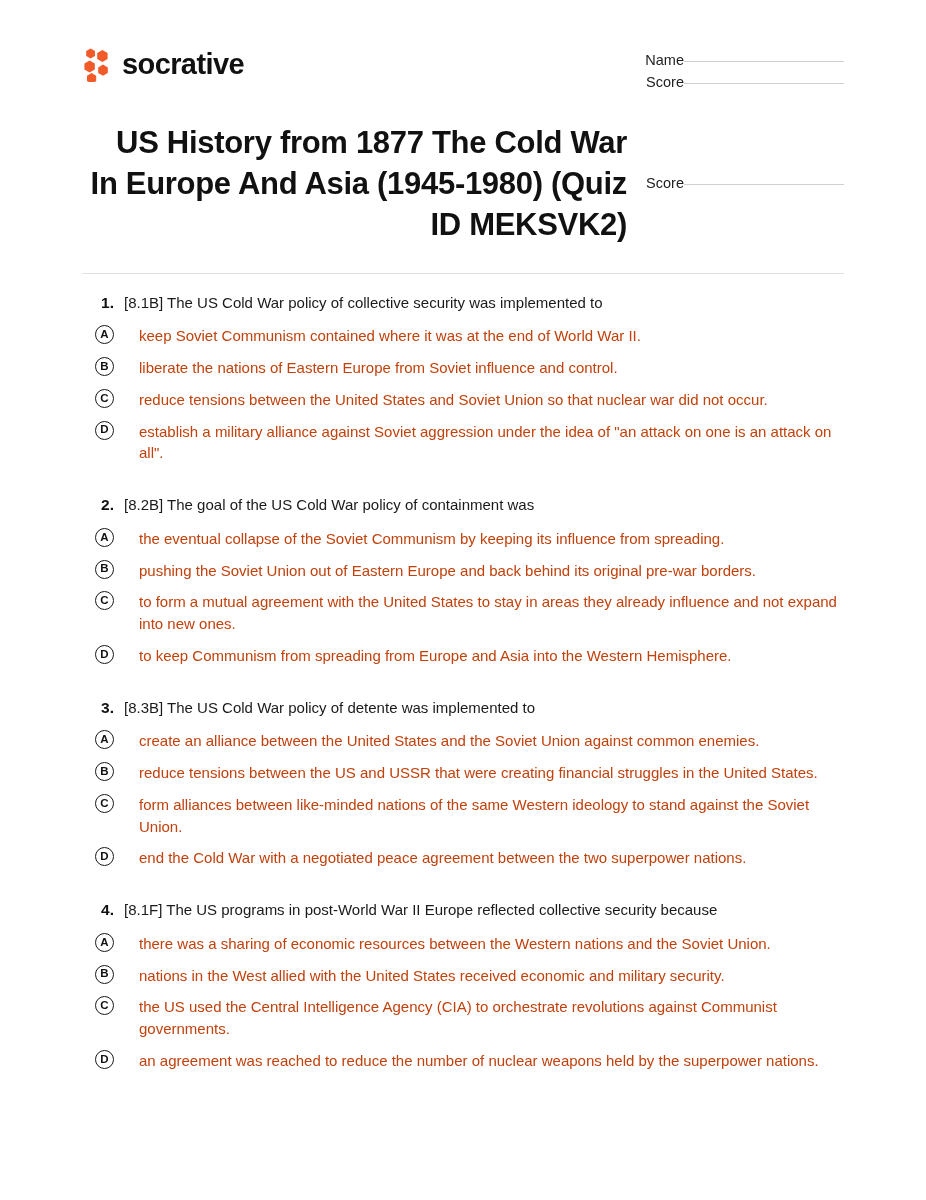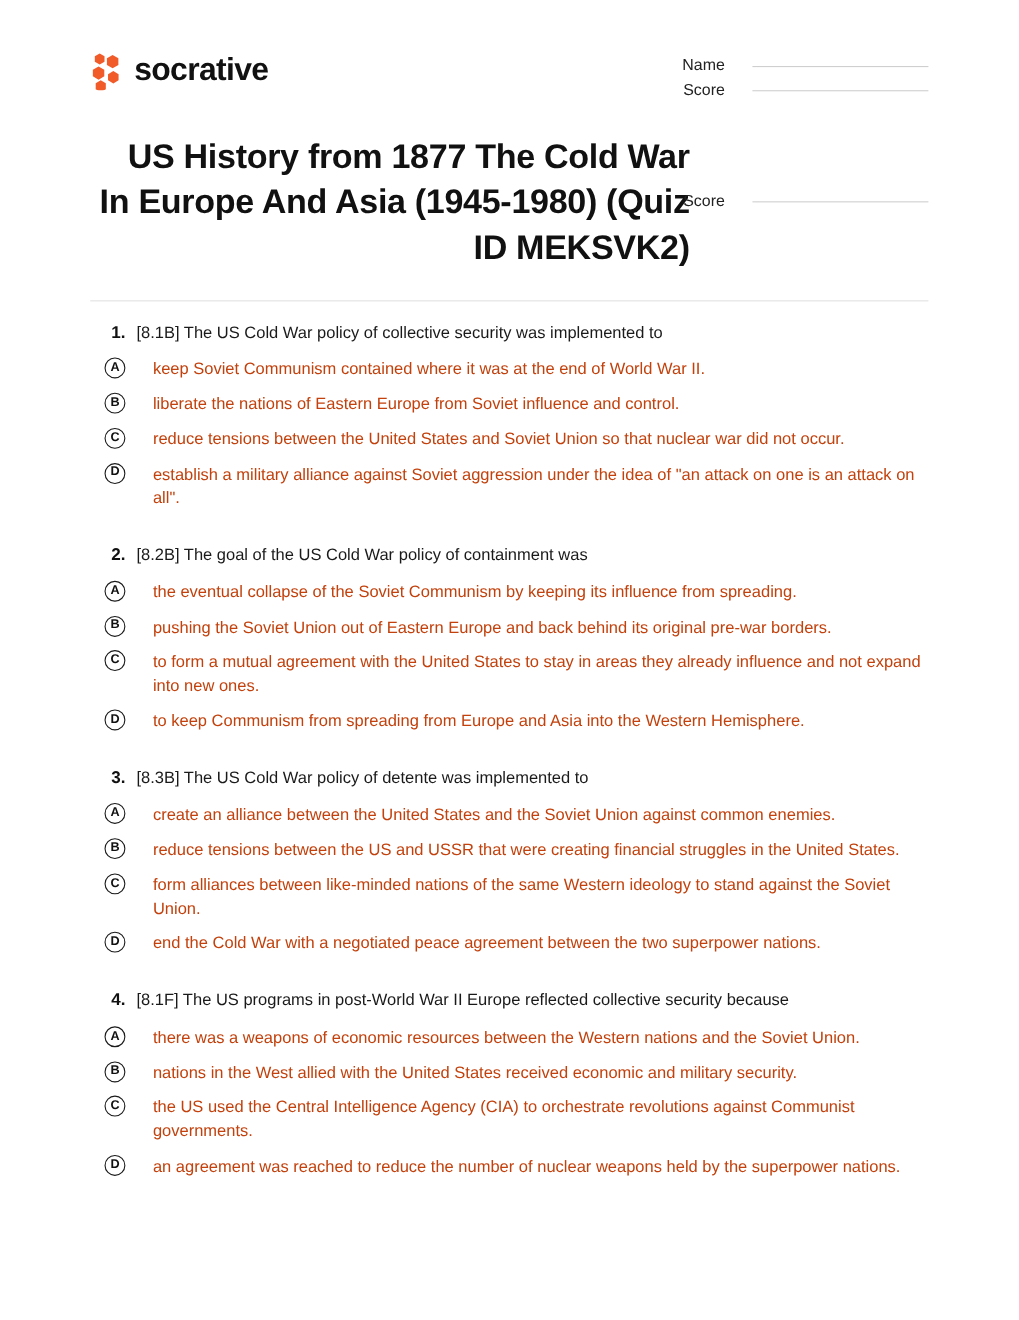--- a/index.html
+++ b/index.html
@@ -59,21 +59,21 @@
   .meta-fields {
     position: absolute;
     right: 82px;
     top: 52px;
     width: 245px;
   }
   .meta-row {
     display: flex;
     align-items: baseline;
     justify-content: flex-end;
-    gap: 25px;
+    gap: 0;
     height: 22px;
   }
   .meta-label {
     font-size: 14.5px;
     color: #222222;
     white-space: nowrap;
   }
   .meta-rule {
     display: block;
     width: 160px;
@@ -324,21 +324,21 @@
       </div>
       <div class="question">
         <div class="q-stem">
           <div class="q-number">4.</div>
           <div class="q-text">[8.1F] The US programs in post-World War II Europe reflected collective security because</div>
         </div>
         <div class="option">
           <div class="opt-bullet">
             <div class="opt-circle">A</div>
           </div>
-          <div class="opt-text">there was a weapons of economic resources between the Western nations and the Soviet Union.</div>
+          <div class="opt-text">there was a sharing of economic resources between the Western nations and the Soviet Union.</div>
         </div>
         <div class="option">
           <div class="opt-bullet">
             <div class="opt-circle">B</div>
           </div>
           <div class="opt-text">nations in the West allied with the United States received economic and military security.</div>
         </div>
         <div class="option">
           <div class="opt-bullet">
             <div class="opt-circle">C</div>

